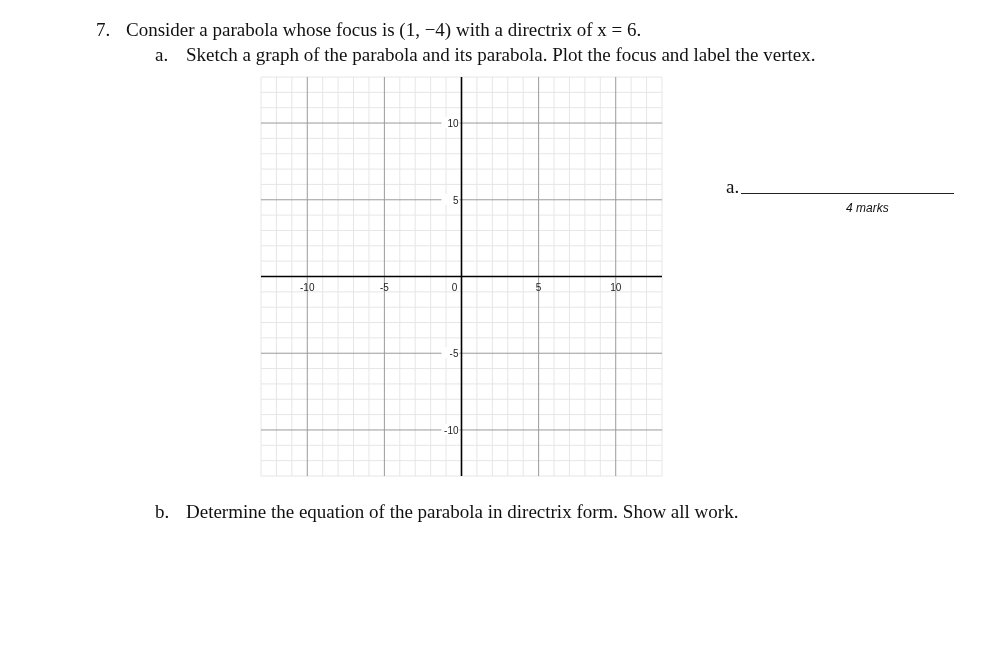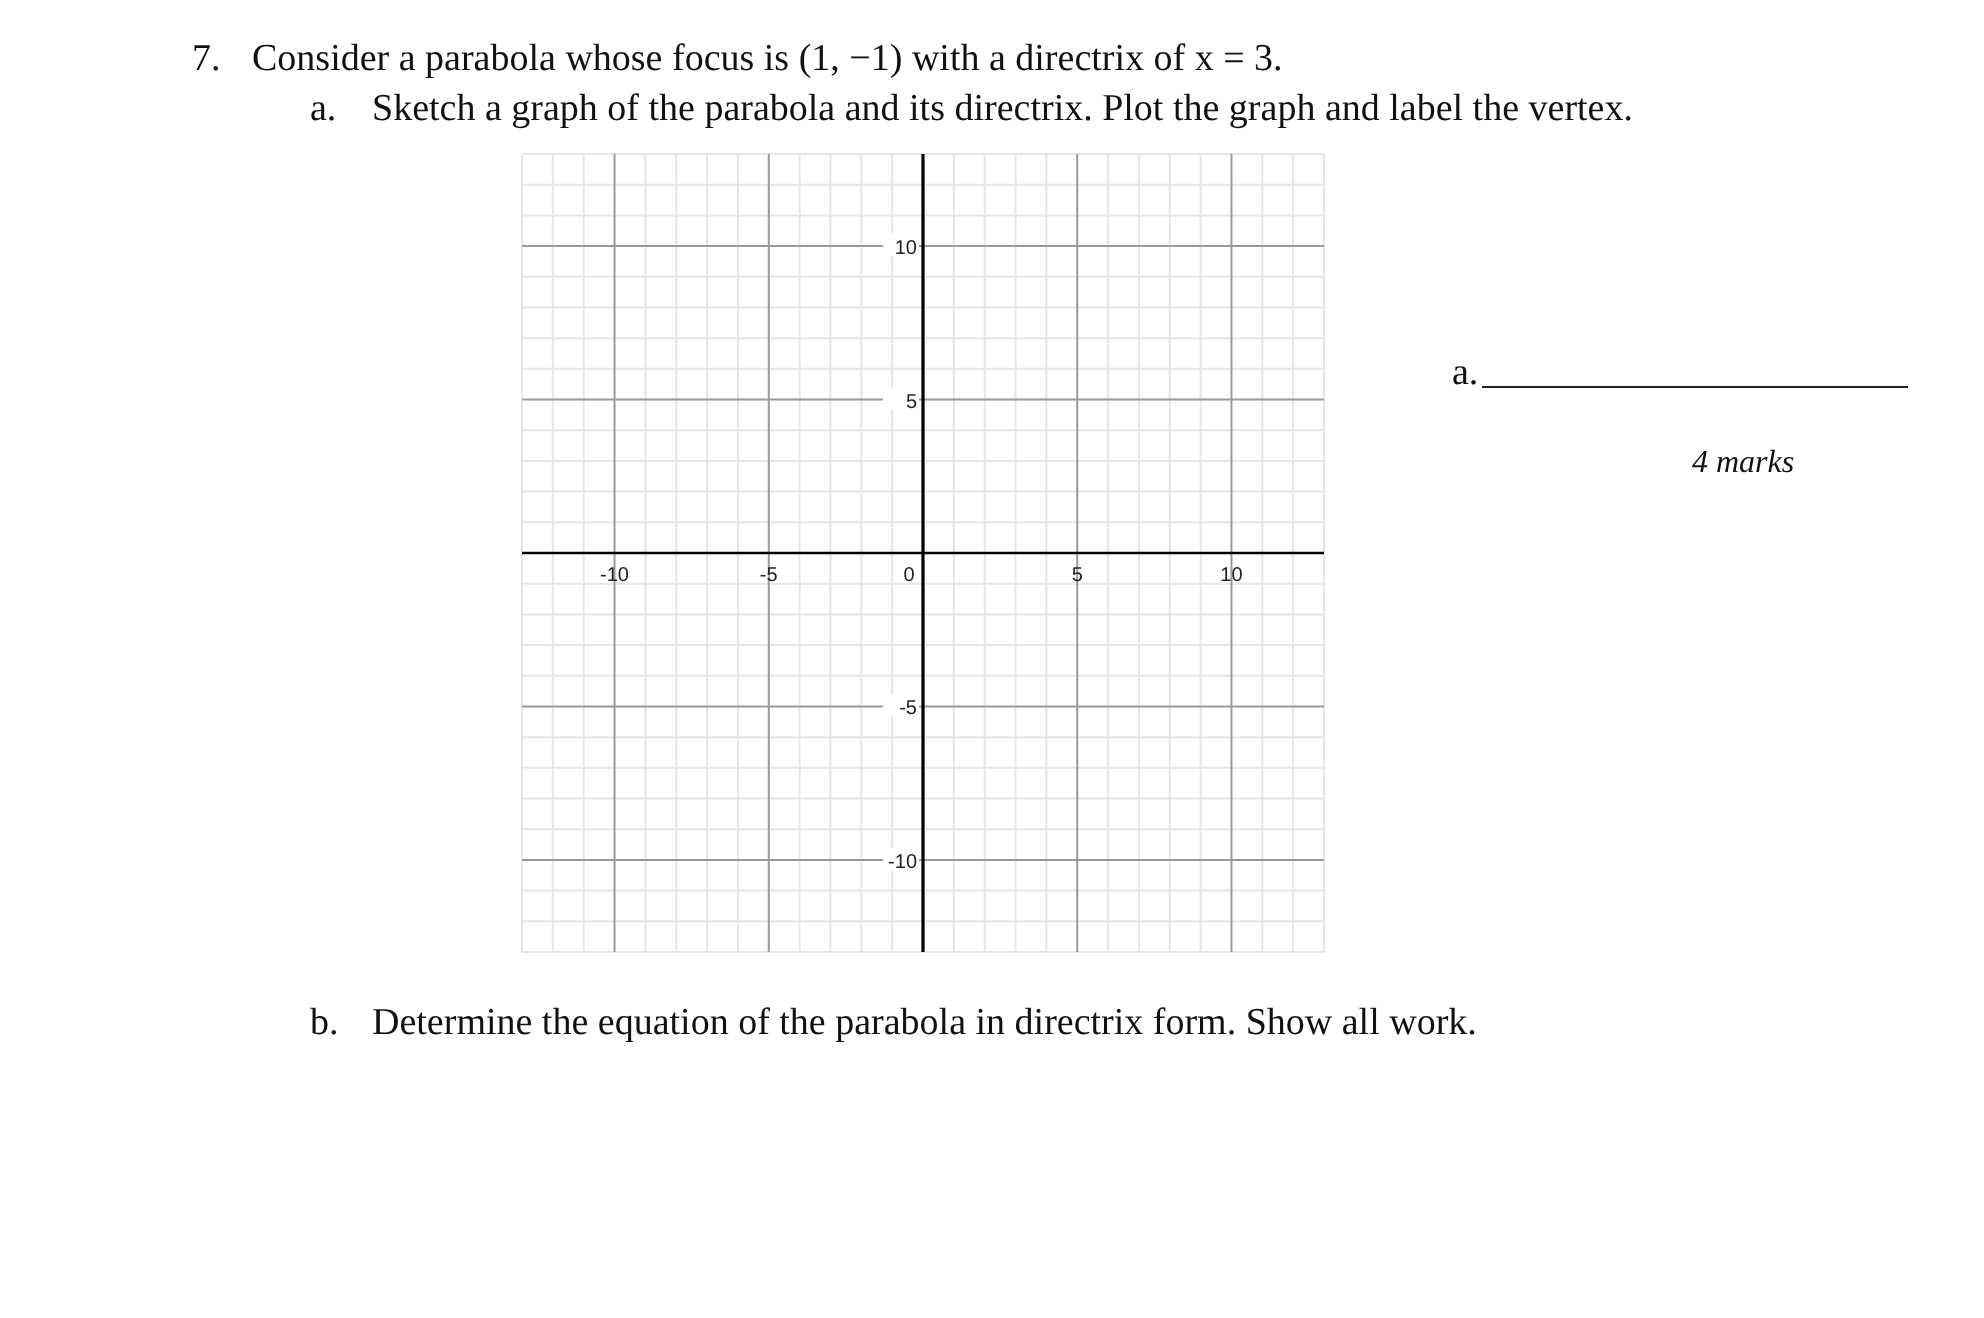--- a/index.html
+++ b/index.html
@@ -58,36 +58,35 @@
       left: 741px;
       top: 193px;
       width: 213px;
       height: 0;
       border-bottom: 1px solid #222;
     }
     #marks {
       position: absolute;
       left: 846px;
       top: 199px;
-      font-family: Liberation Serif, serif;
+      font-family: Liberation Sans, sans-serif;
       font-style: italic;
-      font-size: 16px;
+      font-size: 12px;
       line-height: 18px;
       white-space: nowrap;
-      margin-top: 24px;
     }
   </style>
 </head>
 <body>
 
 <span id="q7-num" class="q-line">7.</span>
-<span id="q7-text" class="q-line">Consider a parabola whose focus is (1,  −1) with a directrix of x = 3.</span>
+<span id="q7-text" class="q-line">Consider a parabola whose focus is (1,  −4) with a directrix of x = 6.</span>
 
 <span id="qa-label" class="q-line">a.</span>
-<span id="qa-text" class="q-line">Sketch a graph of the parabola and its directrix. Plot the graph and label the vertex.</span>
+<span id="qa-text" class="q-line">Sketch a graph of the parabola and its parabola. Plot the focus and label the vertex.</span>
 
 <div id="graph">
   <svg id="grid-svg" width="414" height="412" viewBox="0 0 414 412" xmlns="http://www.w3.org/2000/svg">
     <g id="minor-lines">
         <line x1="6" y1="6" x2="6" y2="405" stroke="#e6e6e6" stroke-width="1"></line>
         <line x1="21.423076923076923" y1="6" x2="21.423076923076923" y2="405" stroke="#e6e6e6" stroke-width="1"></line>
         <line x1="36.84615384615385" y1="6" x2="36.84615384615385" y2="405" stroke="#e6e6e6" stroke-width="1"></line>
         <line x1="67.6923076923077" y1="6" x2="67.6923076923077" y2="405" stroke="#e6e6e6" stroke-width="1"></line>
         <line x1="83.11538461538461" y1="6" x2="83.11538461538461" y2="405" stroke="#e6e6e6" stroke-width="1"></line>
         <line x1="98.53846153846155" y1="6" x2="98.53846153846155" y2="405" stroke="#e6e6e6" stroke-width="1"></line>

